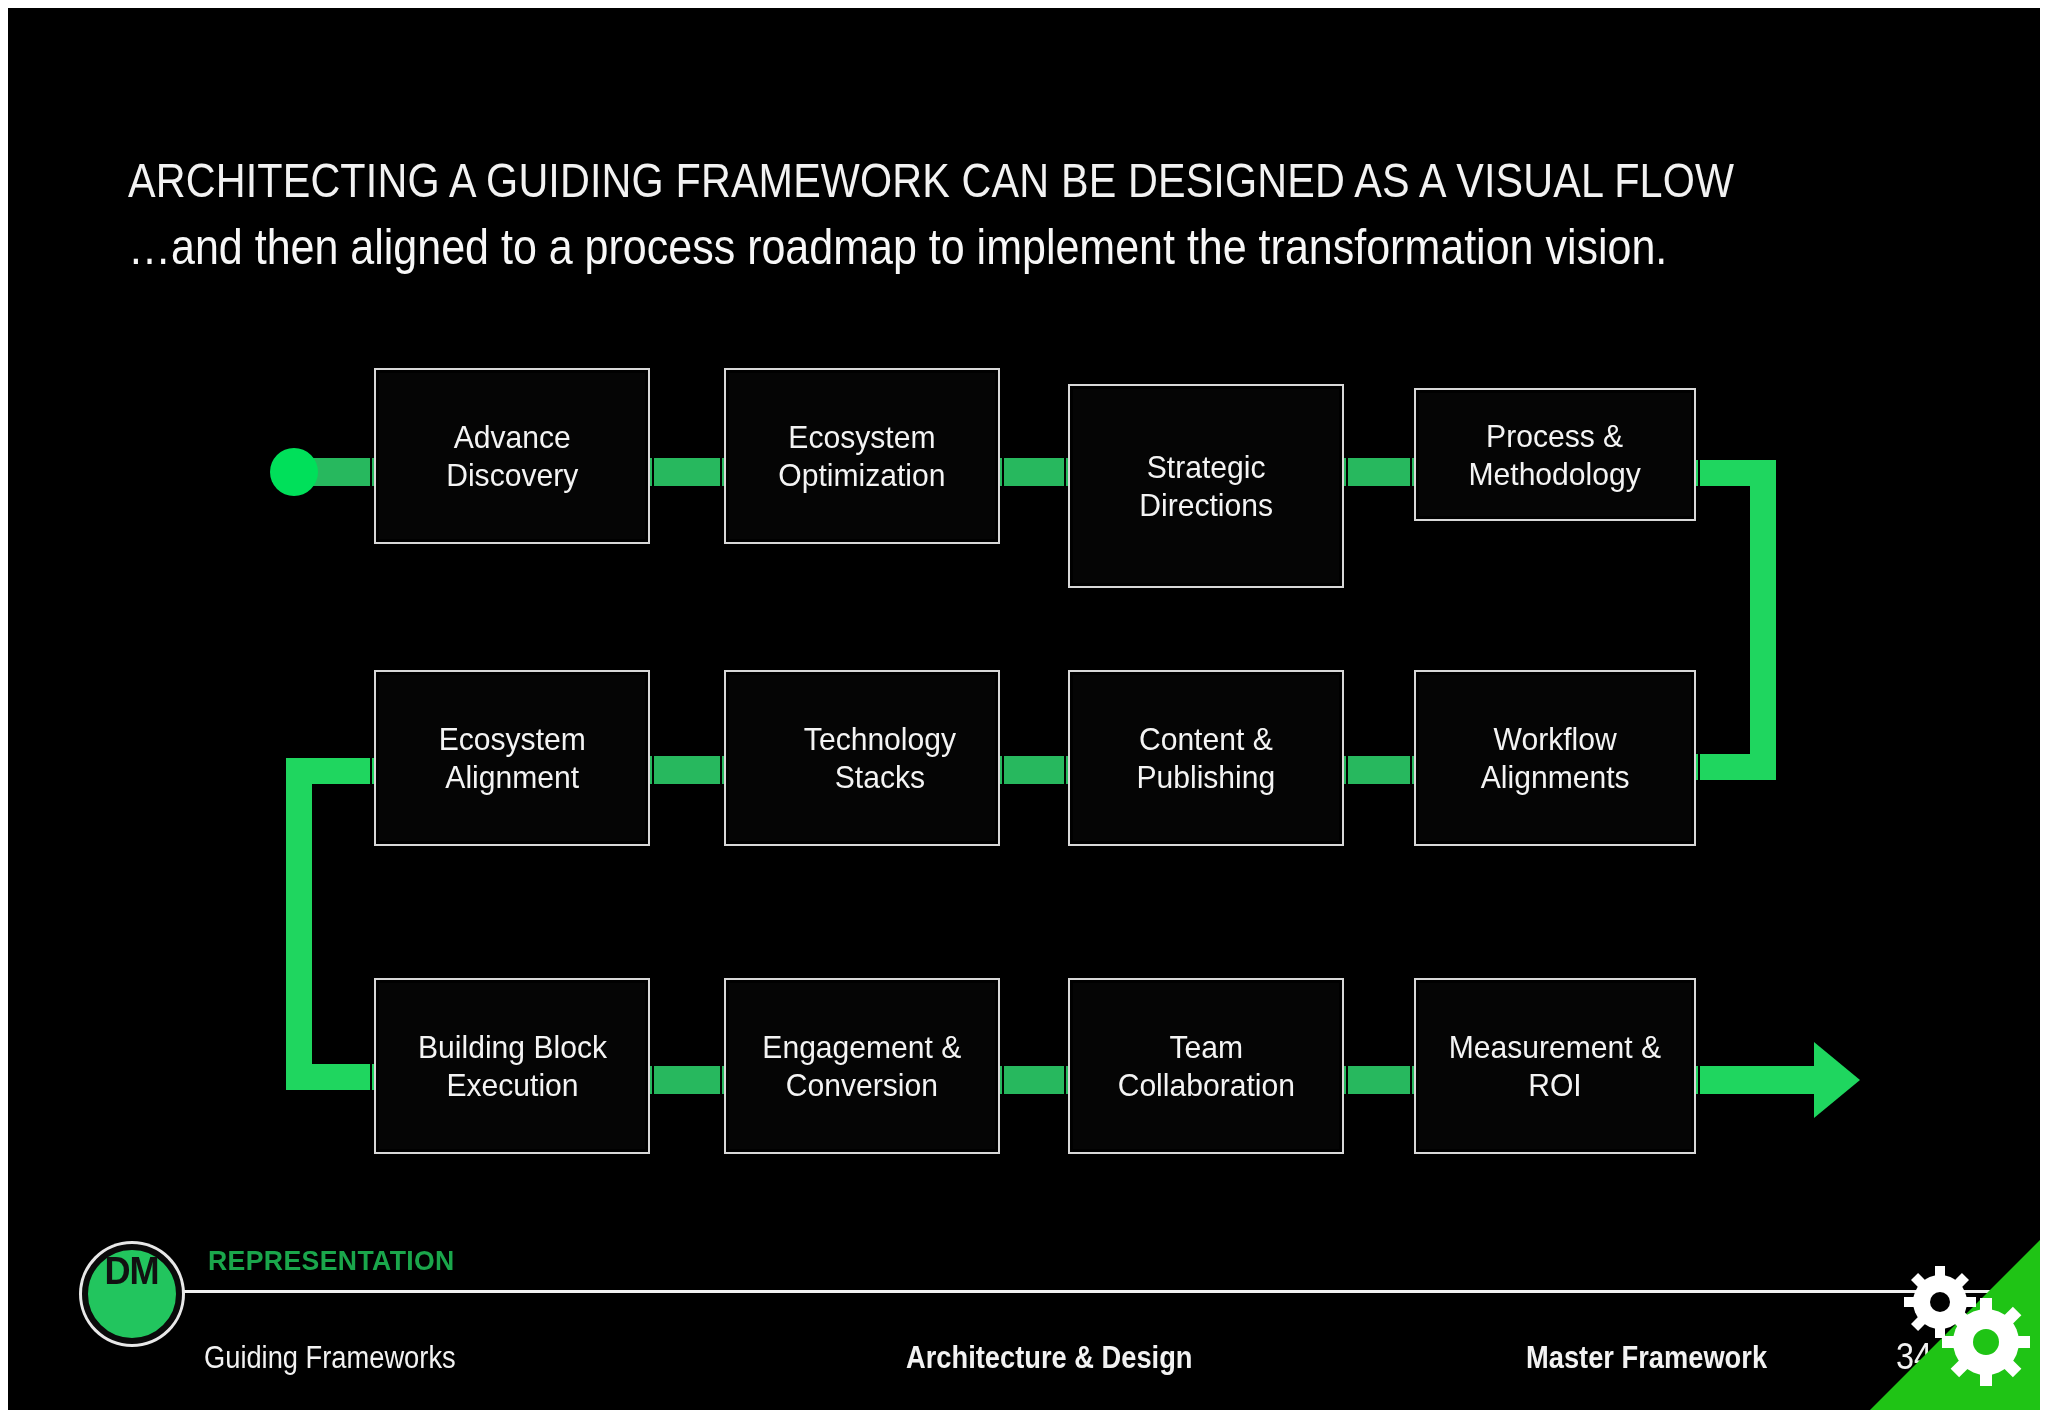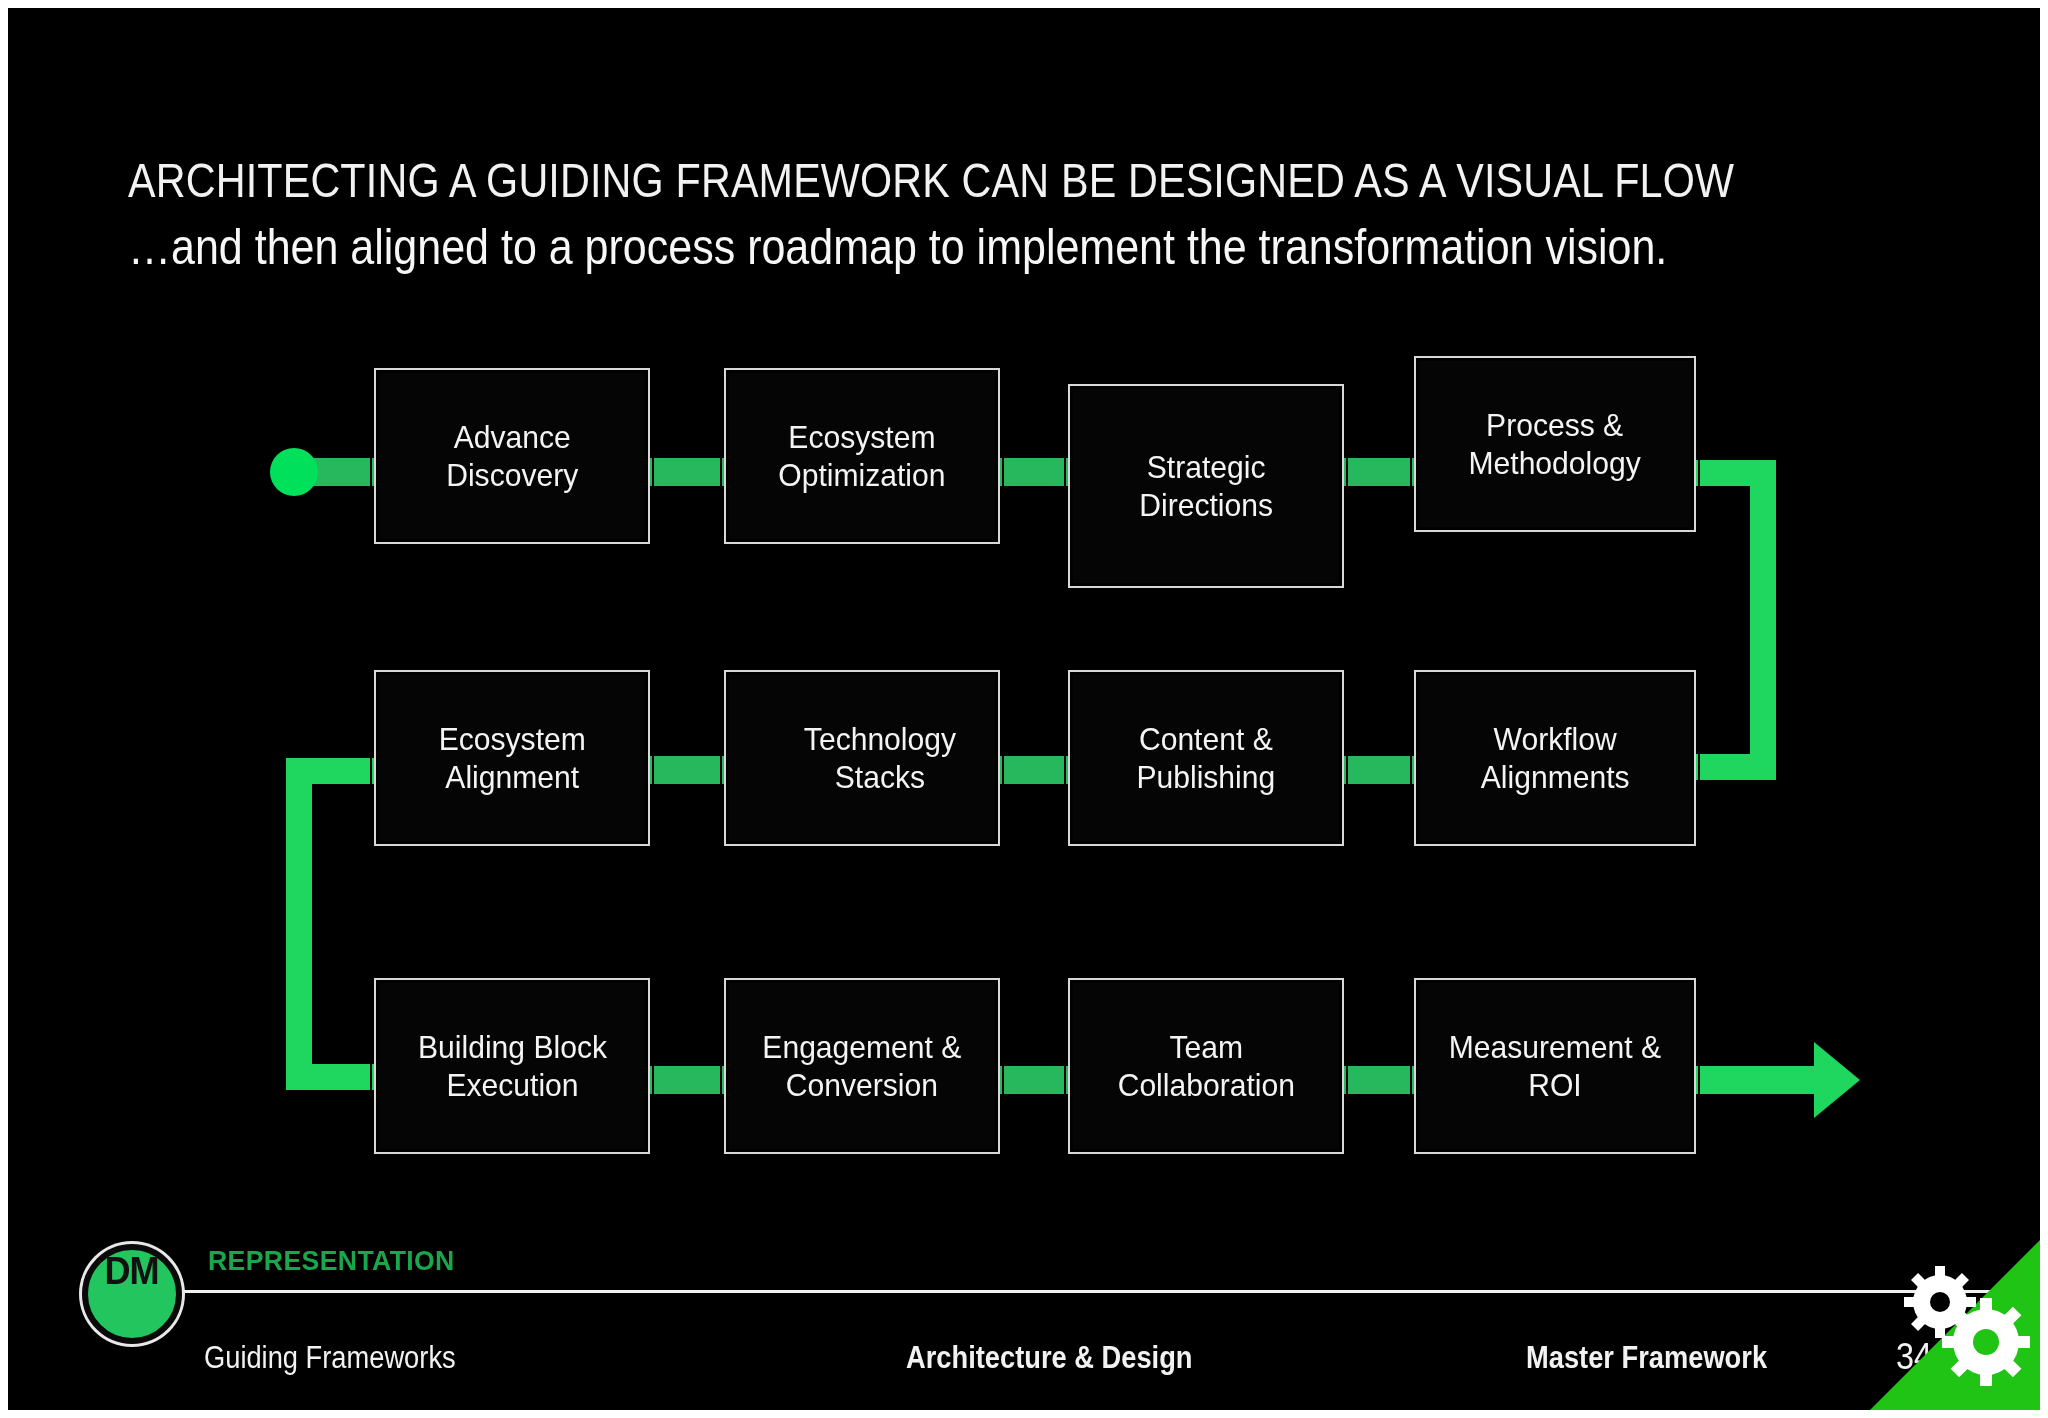--- a/index.html
+++ b/index.html
@@ -202,21 +202,21 @@
         <span>Ecosystem</span><br>
         <span>Optimization</span>
       </div>
     </div>
     <div class="node" style="left:1060px; top:376px; width:276px; height:204px;">
       <div class="node-label">
         <span>Strategic</span><br>
         <span>Directions</span>
       </div>
     </div>
-    <div class="node" style="left:1406px; top:348px; width:282px; height:176px;">
+    <div class="node" style="left:1406px; top:380px; width:282px; height:133px;">
       <div class="node-label">
         <span>Process &amp;</span><br>
         <span>Methodology</span>
       </div>
     </div>
 
     <div class="node" style="left:366px; top:662px; width:276px; height:176px;">
       <div class="node-label">
         <span>Ecosystem</span><br>
         <span>Alignment</span>

